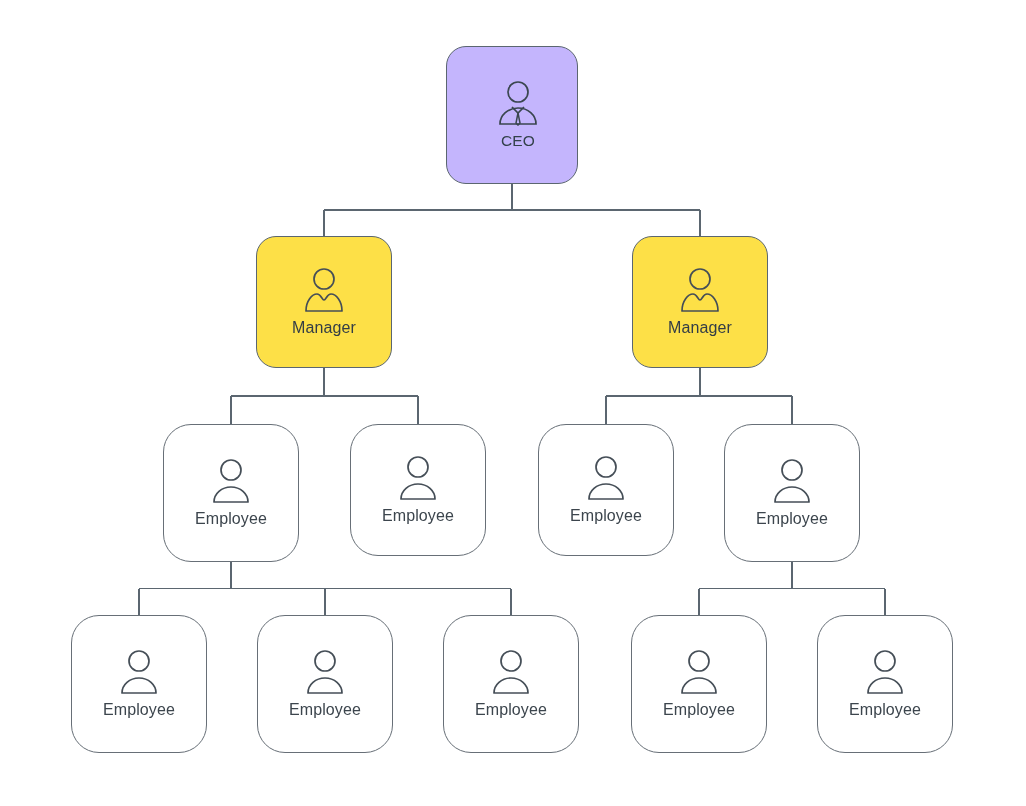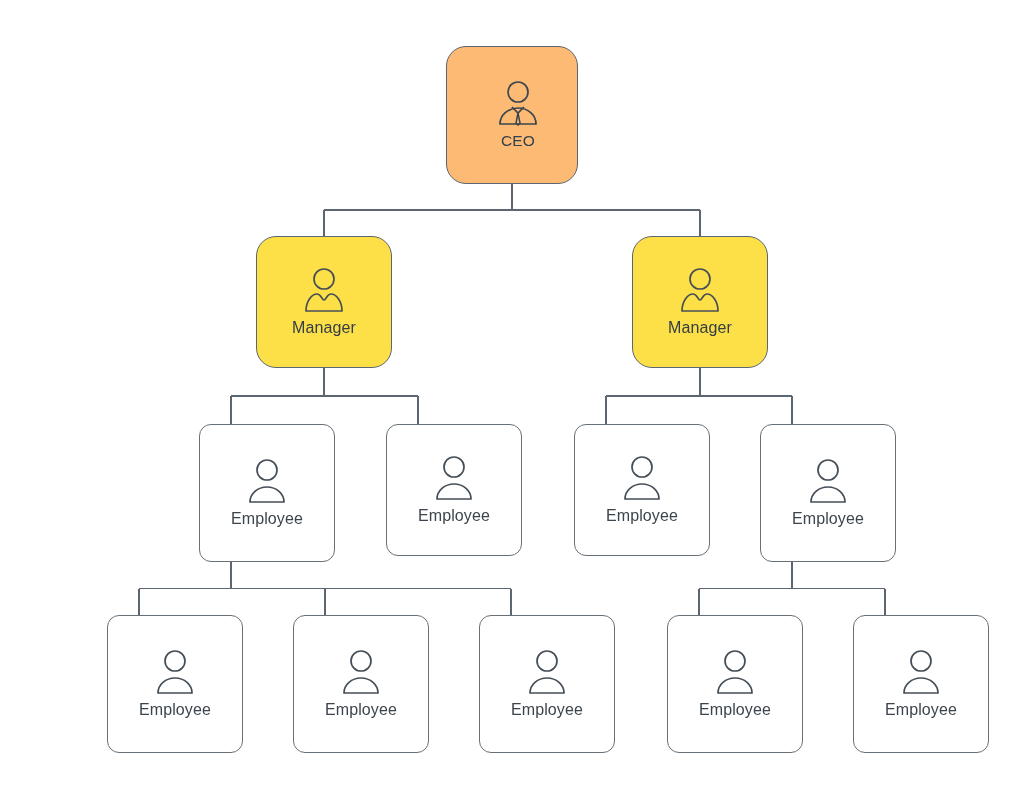--- a/index.html
+++ b/index.html
@@ -31,35 +31,34 @@
     display: flex;
     flex-direction: column;
     align-items: center;
     justify-content: center;
     border-radius: 18px;
     background: #ffffff;
     border: 1.6px solid #5b6670;
     z-index: 2;
   }
   .node.ceo {
-    background: #fdba74;
+    background: #c4b5fd;
     border: 1.8px solid #5b6670;
     border-radius: 20px;
     padding-left: 12px;
   }
   .node.manager {
     background: #fde047;
     border: 1.8px solid #5b6670;
     border-radius: 20px;
   }
   .node.employee {
     background: #ffffff;
     border: 1.4px solid #676f77;
-    border-radius: 12px;
-    margin-left: 36px;
+    border-radius: 28px;
   }
   .node-icon {
     display: block;
     line-height: 0;
     margin-bottom: 6px;
   }
   .node-label {
     font-size: 16px;
     color: #2f3a45;
     letter-spacing: 0.1px;

